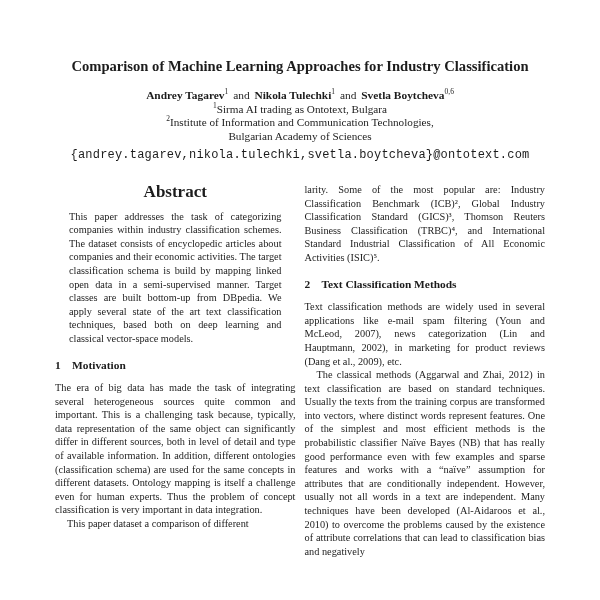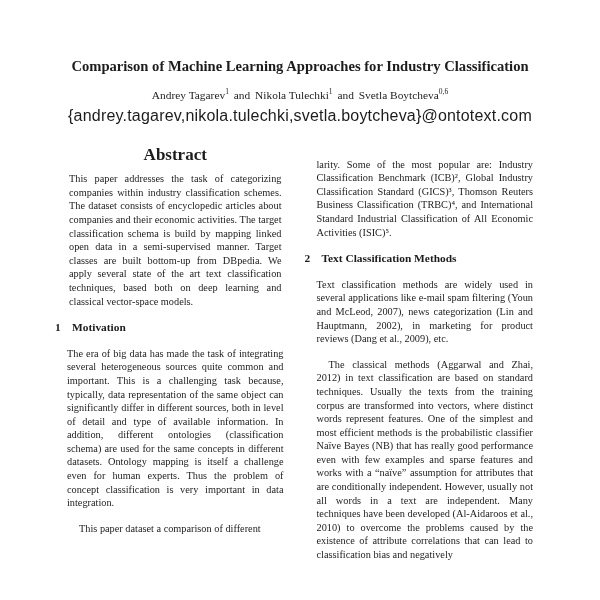--- a/index.html
+++ b/index.html
@@ -18,33 +18,33 @@
     font-weight: bold;
     font-size: 14.6px;
     line-height: 19px;
   }
   .authors-block {
     margin-top: 12px;
     text-align: center;
     font-size: 11.4px;
     line-height: 14.6px;
   }
-  .author-name { font-weight: normal; }
+  .author-name { font-weight: bold; }
   .and-sep { font-weight: normal; padding: 0 2px; }
   sup { font-size: 7.5px; vertical-align: super; line-height: 0; }
   .affiliations {
     text-align: center;
     font-size: 11.2px;
     line-height: 13.8px;
   }
   .email {
     margin-top: 4px;
     text-align: center;
-    font-family: Liberation Sans, sans-serif;
-    font-size: 16px;
+    font-family: Liberation Mono, monospace;
+    font-size: 12px;
     letter-spacing: 0.2px;
     white-space: nowrap;
   }
   .columns {
     display: flex;
     gap: 9px;
     padding: 0 55px;
     margin-top: 21px;
   }
   .col {
@@ -63,40 +63,45 @@
     margin: 0 14px;
   }
   .section-heading {
     display: flex;
     font-weight: bold;
     font-size: 11.4px;
     margin: 13px 0 9px 0;
     text-align: left;
   }
   .section-number { width: 17px; flex: none; }
-  p.body-par { margin: 12px; }
+  p.body-par { margin: 0; }
   p.body-par + p.body-par { text-indent: 12px; }
 </style>
 </head>
 <body>
 
 <div class="page">
 
   <div class="title">
     <div>Comparison of Machine Learning Approaches for Industry Classification</div>
   </div>
 
   <div class="authors-block">
     <span class="author-name">Andrey Tagarev</span><sup>1</sup>
     <span class="and-sep">and</span>
     <span class="author-name">Nikola Tulechki</span><sup>1</sup>
     <span class="and-sep">and</span>
     <span class="author-name">Svetla Boytcheva</span><sup>0,6</sup>
   </div>
 
+  <div class="affiliations">
+    <div><sup>1</sup><span>Sirma AI trading as Ontotext, Bulgara</span></div>
+    <div><sup>2</sup><span>Institute of Information and Communication Technologies,</span></div>
+    <div><span>Bulgarian Academy of Sciences</span></div>
+  </div>
 
   <div class="email">{andrey.tagarev,nikola.tulechki,svetla.boytcheva}@ontotext.com</div>
 
   <div class="columns">
 
     <div class="col">
       <div class="abstract-heading">Abstract</div>
       <div class="abstract-body">This paper addresses the task of categorizing companies within industry classification schemes. The dataset consists of encyclopedic articles about companies and their economic activities. The target classification schema is build by mapping linked open data in a semi-supervised manner. Target classes are built bottom-up from DBpedia. We apply several state of the art text classification techniques, based both on deep learning and classical vector-space models.</div>
 
       <div class="section-heading">

